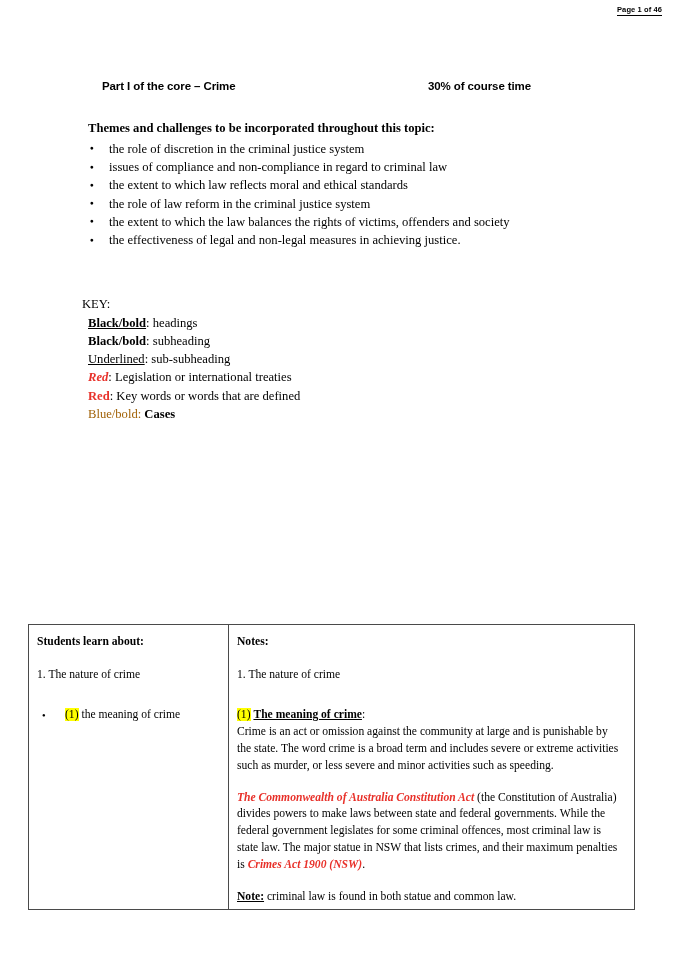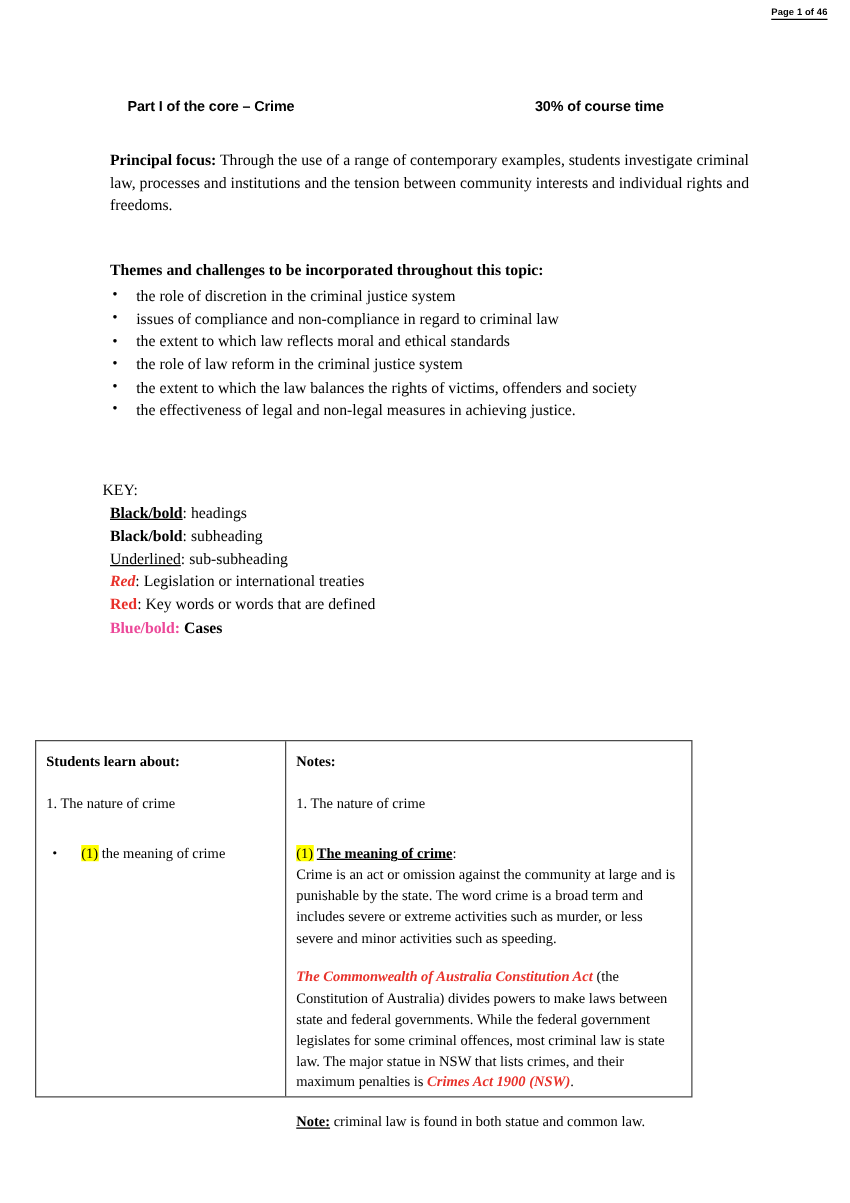--- a/index.html
+++ b/index.html
@@ -119,28 +119,28 @@
   .key-row {
     font-size: 12.6px;
     line-height: 1.45;
     white-space: nowrap;
   }
   .k-bold-ul { font-weight: bold; text-decoration: underline; }
   .k-bold { font-weight: bold; }
   .k-ul { text-decoration: underline; }
   .k-red-it { color: #e8312a; font-weight: bold; font-style: italic; }
   .k-red { color: #e8312a; font-weight: bold; }
-  .k-blue { color: #ec4899; font-weight: bold; }
+  .k-blue { color: #a16207; font-weight: normal; }
 
   
   .tbl {
     position: absolute;
     left: 28px;
-    top: 592px;
-    width: 526px;
+    top: 624px;
+    width: 607px;
     height: 286px;
     border: 1.4px solid #4a4a4a;
     box-sizing: border-box;
     display: flex;
   }
   .col-left {
     width: 200px;
     box-sizing: border-box;
     border-right: 1.4px solid #4a4a4a;
     padding: 9px 8px 0 8px;
@@ -222,21 +222,20 @@
 <div class="page-header">Page 1 of 46</div>
 
 <div class="doc">
 
 
   <div class="subtitle-row">
     <span class="title-sub">Part I of the core – Crime</span>
     <span class="title-time">30% of course time</span>
   </div>
 
-  <p class="para"><b>Principal focus:</b><span> Through the use of a range of contemporary examples, students investigate criminal law, processes and institutions and the tension between community interests and individual rights and freedoms.</span></p>
 
   <div class="themes-head">Themes and challenges to be incorporated throughout this topic:</div>
   <ul class="themes">
     <li>the role of discretion in the criminal justice system</li>
     <li>issues of compliance and non-compliance in regard to criminal law</li>
     <li>the extent to which law reflects moral and ethical standards</li>
     <li>the role of law reform in the criminal justice system</li>
     <li>the extent to which the law balances the rights of victims, offenders and society</li>
     <li>the effectiveness of legal and non-legal measures in achieving justice.</li>
   </ul>

